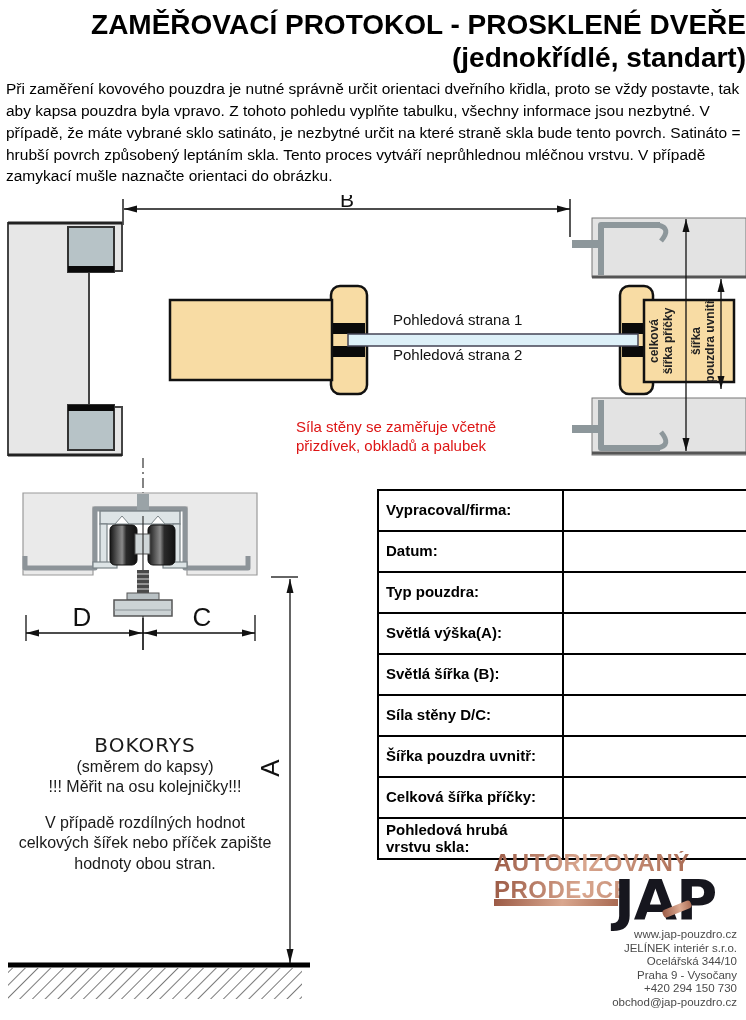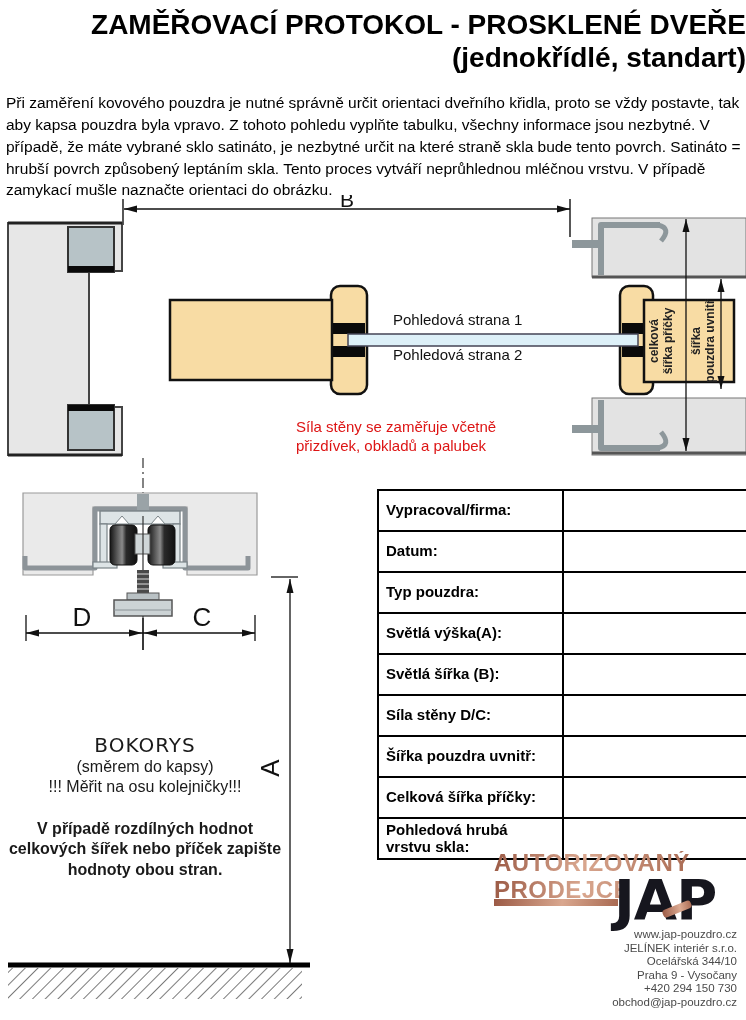--- a/index.html
+++ b/index.html
@@ -2,39 +2,39 @@
 <html><head>
 <meta charset="utf-8">
 <style>
   html,body{margin:0;padding:0;background:#fff;}
   #page{position:relative;width:746px;height:1020px;background:#fff;overflow:hidden;
         font-family:"Liberation Sans",sans-serif;color:#000;}
   .abs{position:absolute;}
   
   #title{top:8px;left:0;width:746px;text-align:right;font-weight:bold;
          font-size:28px;line-height:1.18;letter-spacing:0px;}
-  #intro{top:92px;left:6px;width:736px;font-size:15.5px;line-height:1.41;}
+  #intro{top:78px;left:6px;width:736px;font-size:15.5px;line-height:1.41;}
   
   svg text{font-family:"Liberation Sans",sans-serif;fill:#111;}
   .dimlabel{font-size:21px;}
   .biglabel{font-size:26px;}
   .sidelabel{font-size:15px;}
   .rednote{font-size:15px;fill:#dd1414;}
   .vtext{font-size:12px;font-weight:bold;fill:#222;}
   
   #formtable{top:489px;left:377px;border-collapse:collapse;table-layout:fixed;width:364px;}
   #formtable td{border:2px solid #000;height:35px;vertical-align:middle;}
   #formtable td.lbl{width:158px;font-weight:bold;font-size:15px;line-height:1.12;
                     padding:2px 18px 2px 7px;}
   #formtable td.val{width:198px;}
   
   #bok-block{top:733px;left:2px;width:286px;text-align:center;}
   #bok-title{font-family:"DejaVu Sans",sans-serif;font-size:20px;letter-spacing:1px;color:#1a1a1a;}
   .bok-line{font-size:16px;line-height:1.28;color:#1a1a1a;white-space:nowrap;}
-  #bok-note{margin-top:21px;font-weight:bold;}
+  #bok-note{margin-top:15px;}
   
   .copper-text{background:linear-gradient(100deg,#9b5a45 0%,#d9a78f 45%,#a96a52 100%);
                -webkit-background-clip:text;background-clip:text;color:transparent;
                font-weight:bold;font-size:24px;line-height:1.0;letter-spacing:0.5px;}
   #brand{top:851px;left:494px;}
   #brand .l2{margin-top:3px;}
   #brand-bar{top:899px;left:494px;width:124px;height:7px;
              background:linear-gradient(100deg,#9b5a45,#d9a78f 55%,#a96a52);}
   #jap{top:872px;left:614px;font-family:"DejaVu Sans",sans-serif;font-weight:bold;
        font-size:56px;line-height:1.0;letter-spacing:-1px;color:#16161e;}

